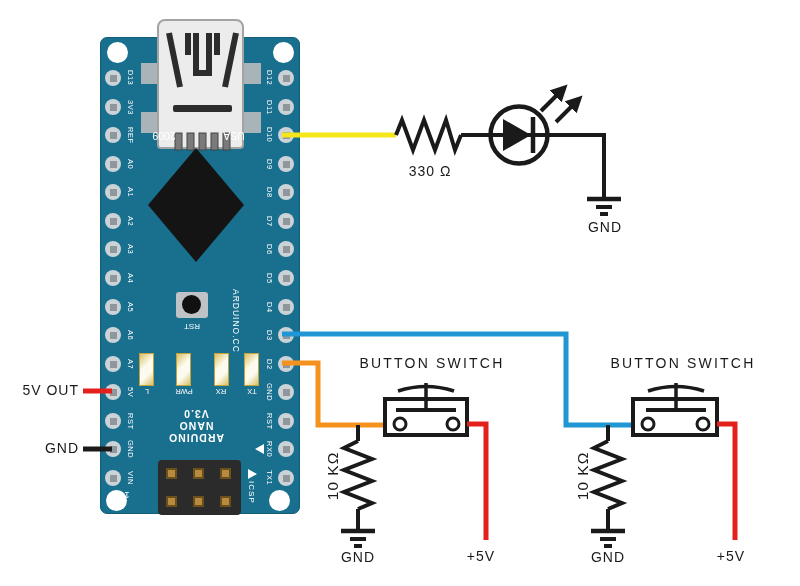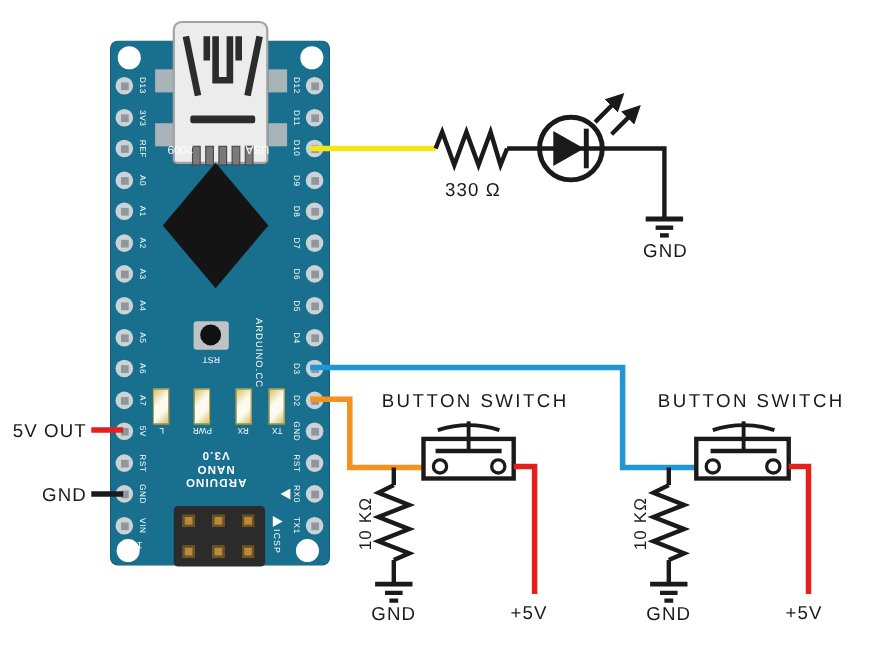--- a/index.html
+++ b/index.html
@@ -28,21 +28,21 @@
   #rstbtn .dot{position:absolute;left:6px;top:3px;width:19px;height:19px;border-radius:50%;background:#111;}
   
   .iled{position:absolute;top:315px;width:15px;height:33px;border:1px solid #c3a43c;box-sizing:border-box;
         background:linear-gradient(135deg,#d9c064 0%,#fdfbef 40%,#fdfbef 65%,#d9c064 100%);}
   .ledlbl{position:absolute;top:349px;width:24px;font-size:7.5px;color:#fff;text-align:center;transform:rotate(180deg);}
   
   #icsp{position:absolute;left:57px;top:422px;width:83px;height:55px;background:#2b2b2b;border-radius:4px;}
   #icsp .pad{position:absolute;width:11px;height:11px;background:#b78a3e;border:2px solid #6b4f1d;box-sizing:border-box;}
   .tri{position:absolute;width:0;height:0;}
   
-  .lbl{position:absolute;font-size:17px;color:#1a1a1a;white-space:nowrap;letter-spacing:1px;}
+  .lbl{position:absolute;font-size:14px;color:#1a1a1a;white-space:nowrap;letter-spacing:1px;}
   .ctr{transform:translateX(-50%);}
   .rot90{transform:translate(-50%,-50%) rotate(-90deg);}
   .swtitle{letter-spacing:2.2px;}
   svg.wires{position:absolute;left:0;top:0;z-index:3;pointer-events:none;}
   .toplbl{z-index:4;}
 </style>
 </head>
 <body>
 
 <div id="stage">

